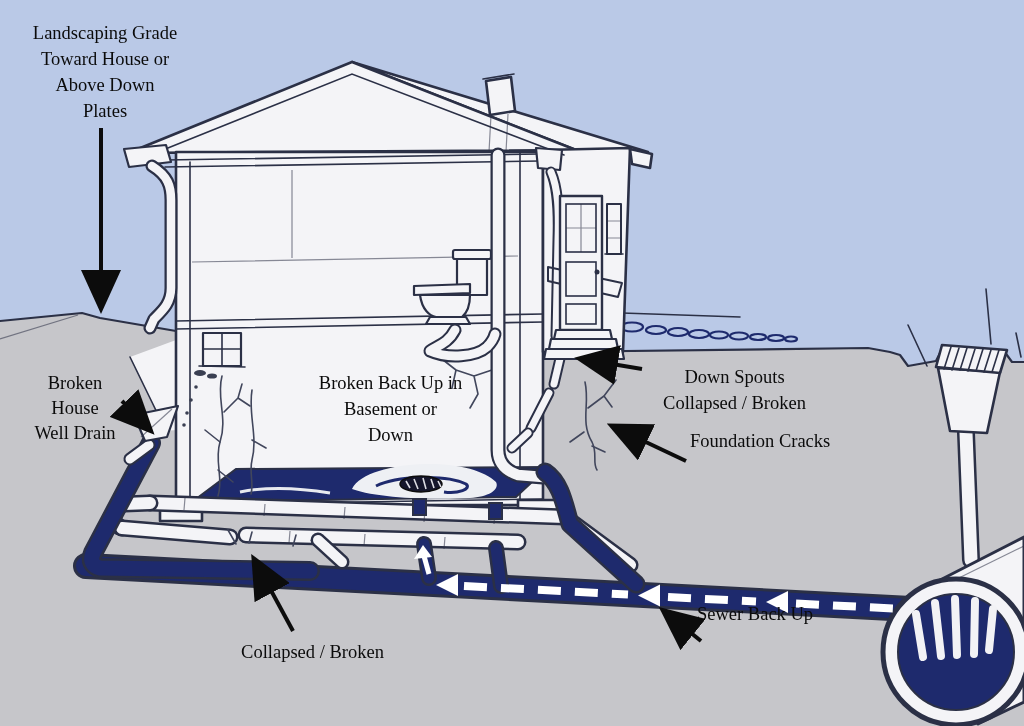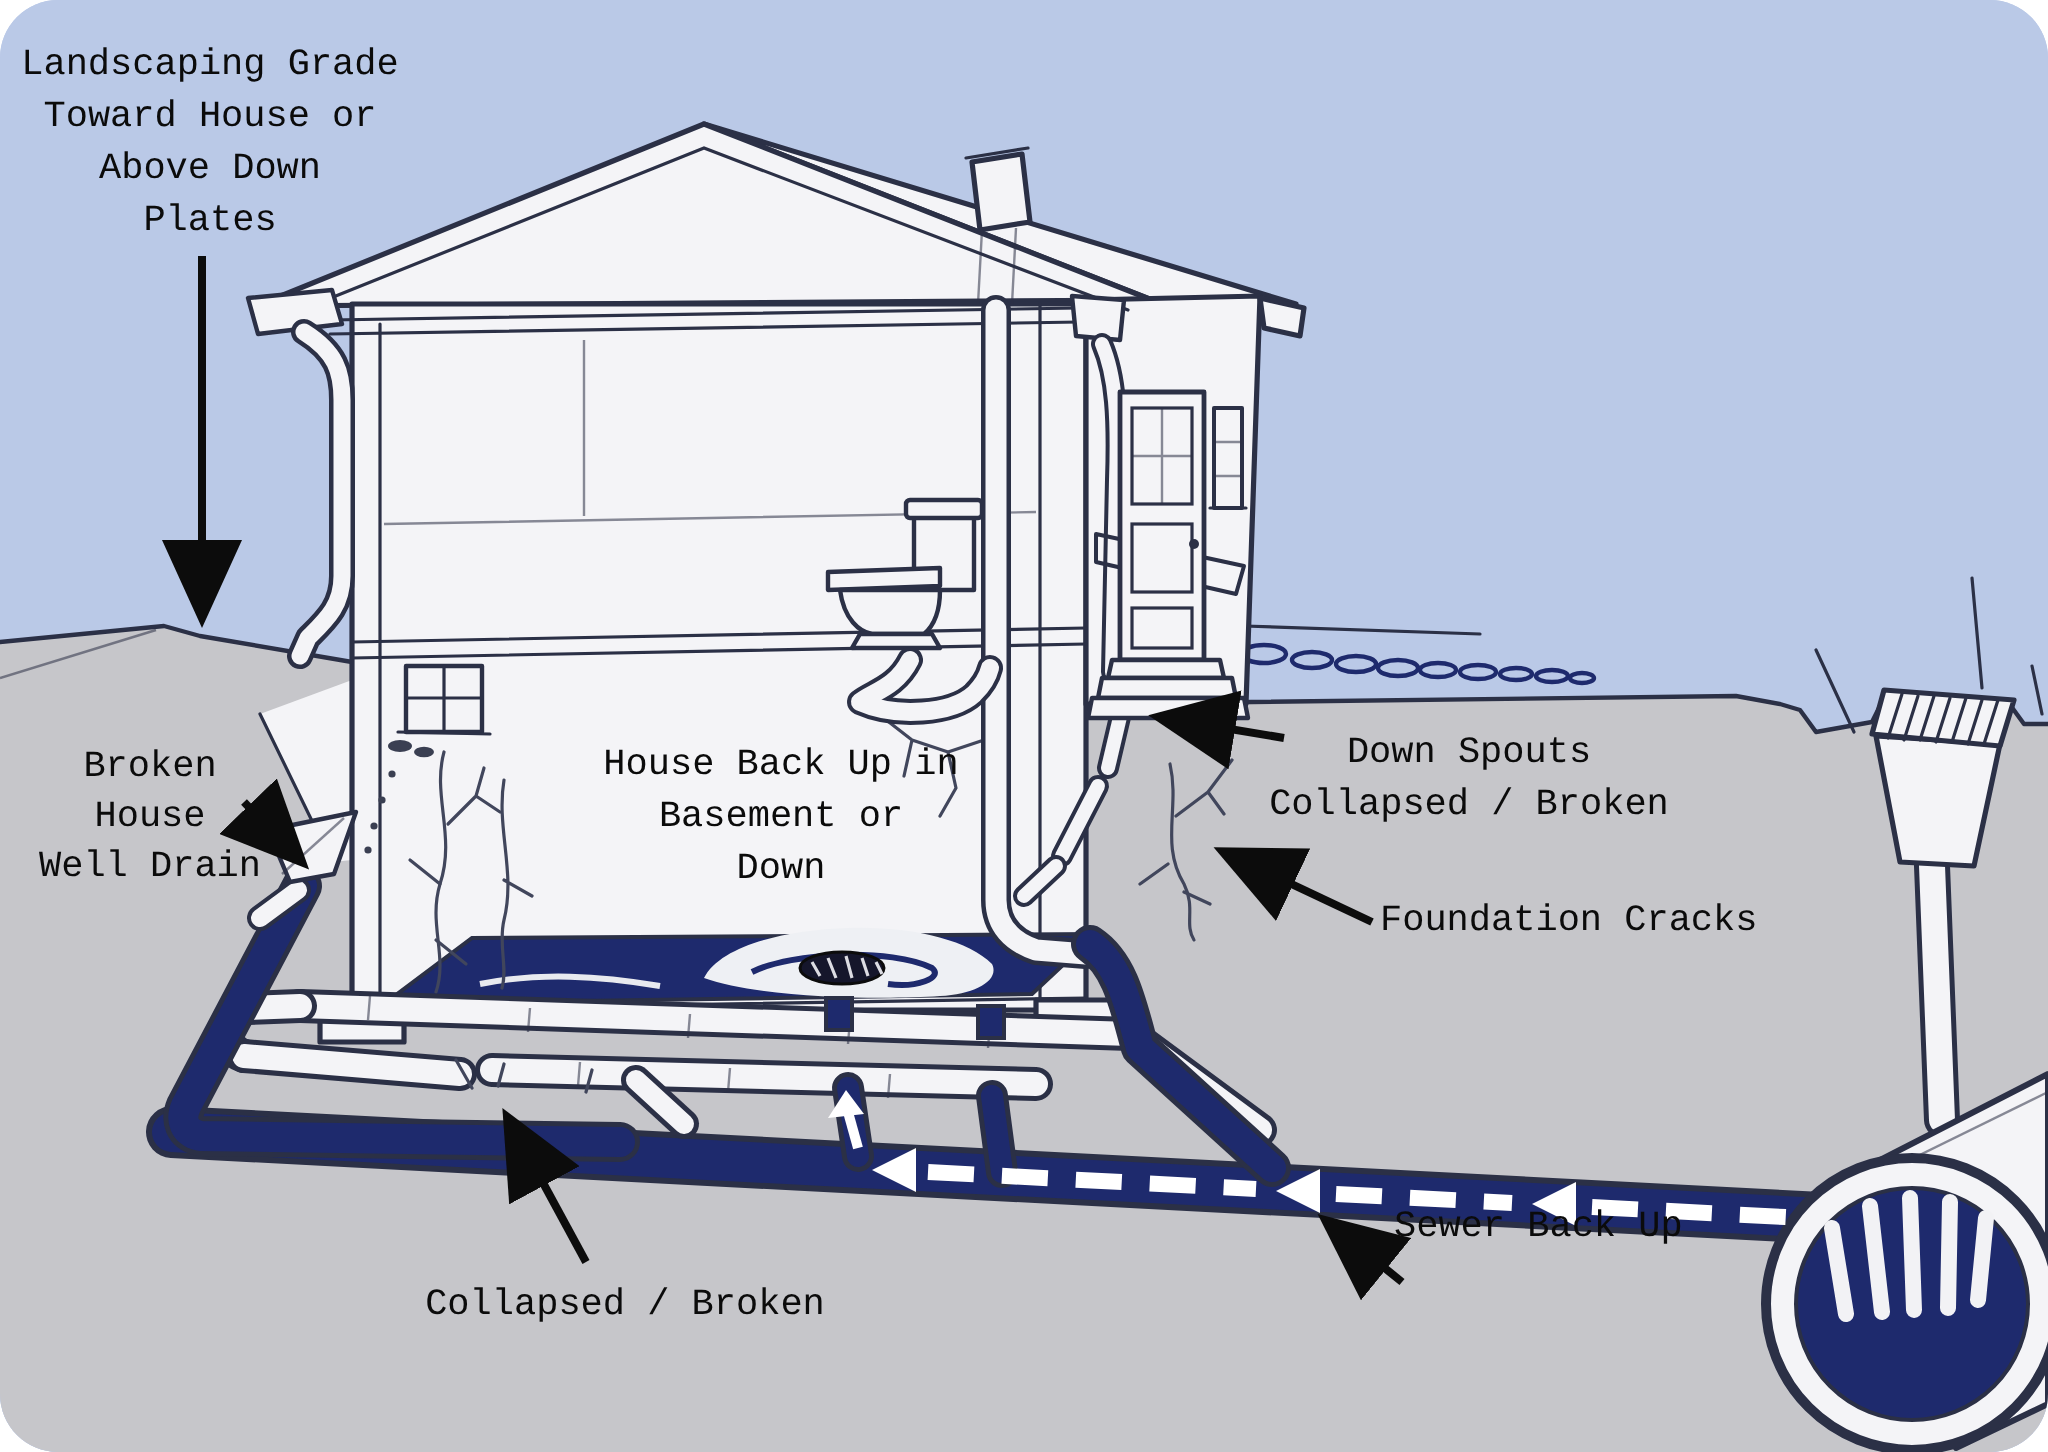--- a/index.html
+++ b/index.html
@@ -1,21 +1,21 @@
 <!DOCTYPE html>
 <html style="--c-sky: #bac9e7; --c-ground: #c6c6ca; --c-navy: #1e2a6d; --c-line: #2b3046; --c-house: #f4f4f7; --c-text: #0b0b0b;"><head>
 <meta charset="utf-8">
 <style>
   :root{
     --c-sky:#bac9e7; --c-ground:#c6c6ca; --c-navy:#1e2a6d;
     --c-line:#2b3046; --c-house:#f4f4f7; --c-text:#0b0b0b;
   }
   html,body{margin:0;padding:0;background:#fff;}
   .stage{position:relative;width:1024px;height:726px;overflow:hidden;
-         font-family:Liberation Mono, monospace;background:var(--c-sky);border-radius:29px;}
+         font-family:Liberation Serif, serif;background:var(--c-sky);}
   .stage svg{position:absolute;left:0;top:0;}
   .lbl{position:absolute;color:var(--c-text);font-size:18.5px;line-height:26px;
        text-align:center;white-space:nowrap;}
   .lbl span{display:block;}
   .lbl.left{text-align:left;}
   
   .ln{stroke:var(--c-line);stroke-width:2.6;fill:none;stroke-linecap:round;stroke-linejoin:round;}
   .ln-thin{stroke:var(--c-line);stroke-width:1.6;fill:none;stroke-linecap:round;}
   .ln-faint{stroke:var(--c-line);stroke-width:1.2;fill:none;opacity:.55;}
   .fill-house{fill:var(--c-house);stroke:var(--c-line);stroke-width:2.6;stroke-linejoin:round;}
@@ -289,31 +289,31 @@
   <span>Plates</span>
 </div>
 
 <div class="lbl" style="left:0px;top:371px;width:150px;line-height:25px;">
   <span>Broken</span>
   <span>House</span>
   <span>Well Drain</span>
 </div>
 
 <div class="lbl" style="left:278px;top:370px;width:225px;">
-  <span>House Back Up in</span>
+  <span>Broken Back Up in</span>
   <span>Basement or</span>
   <span>Down</span>
 </div>
 
 <div class="lbl" style="left:627px;top:364px;width:215px;">
   <span>Down Spouts</span>
   <span>Collapsed / Broken</span>
 </div>
 
-<div class="lbl left" style="left:690px;top:448px;width:210px;">
+<div class="lbl left" style="left:690px;top:428px;width:210px;">
   <span>Foundation Cracks</span>
 </div>
 
 <div class="lbl" style="left:190px;top:639px;width:245px;line-height:27px;">
   <span>Collapsed / Broken</span>
 </div>
 
 <div class="lbl left" style="left:697px;top:601px;width:180px;">
   <span>Sewer Back Up</span>
 </div>

